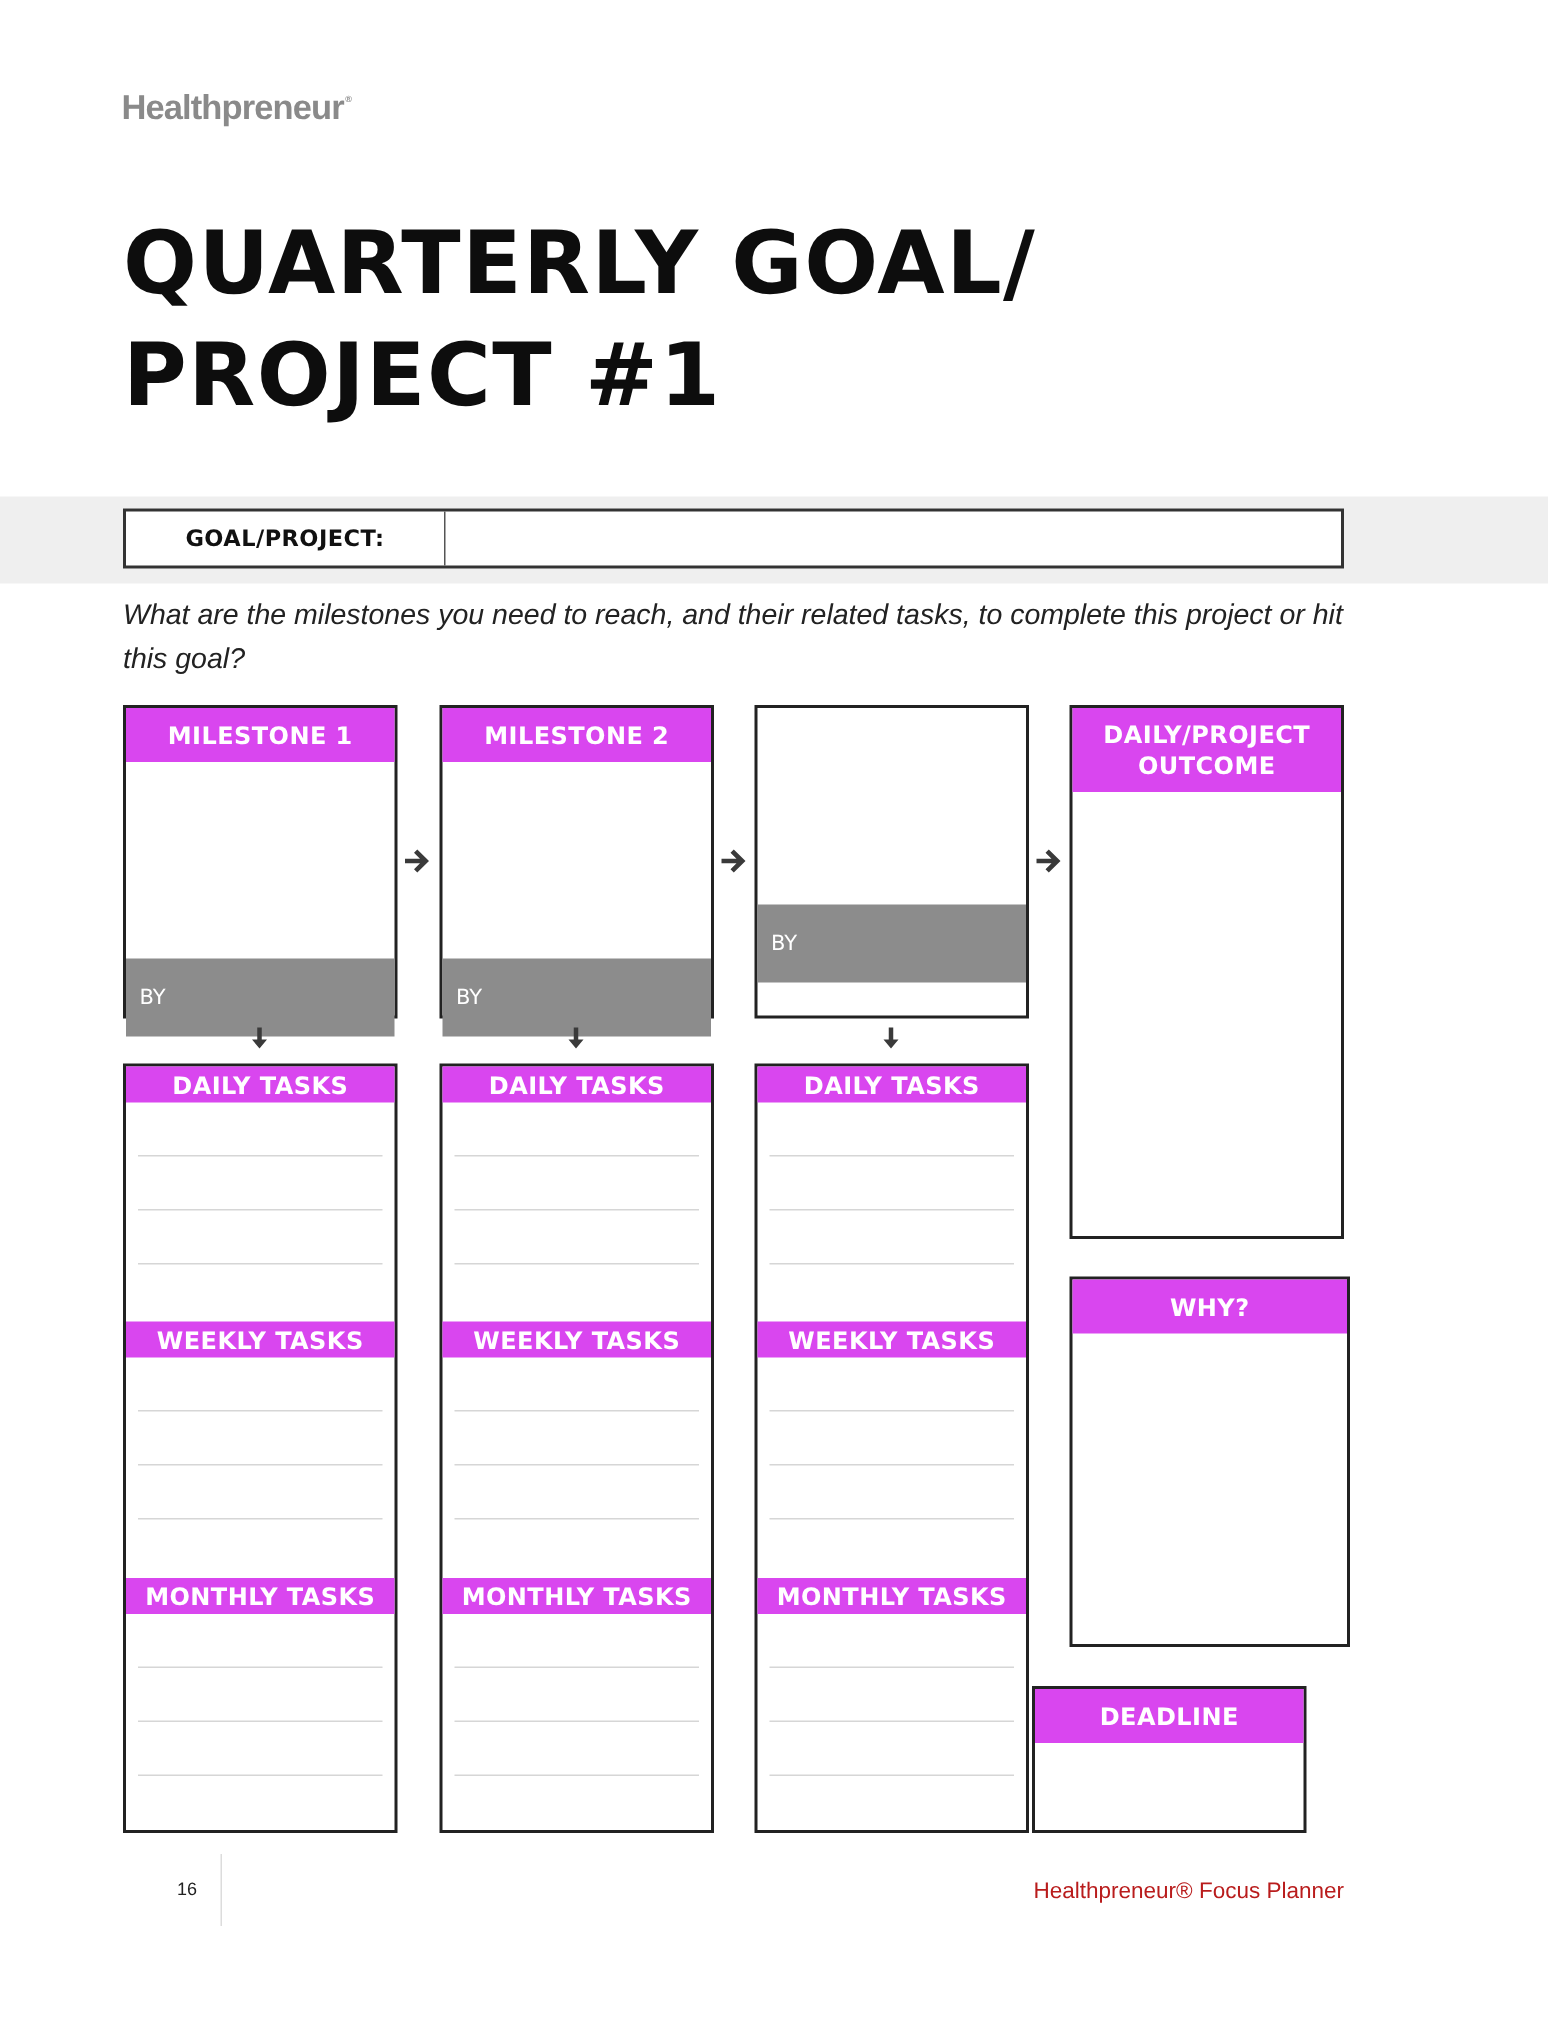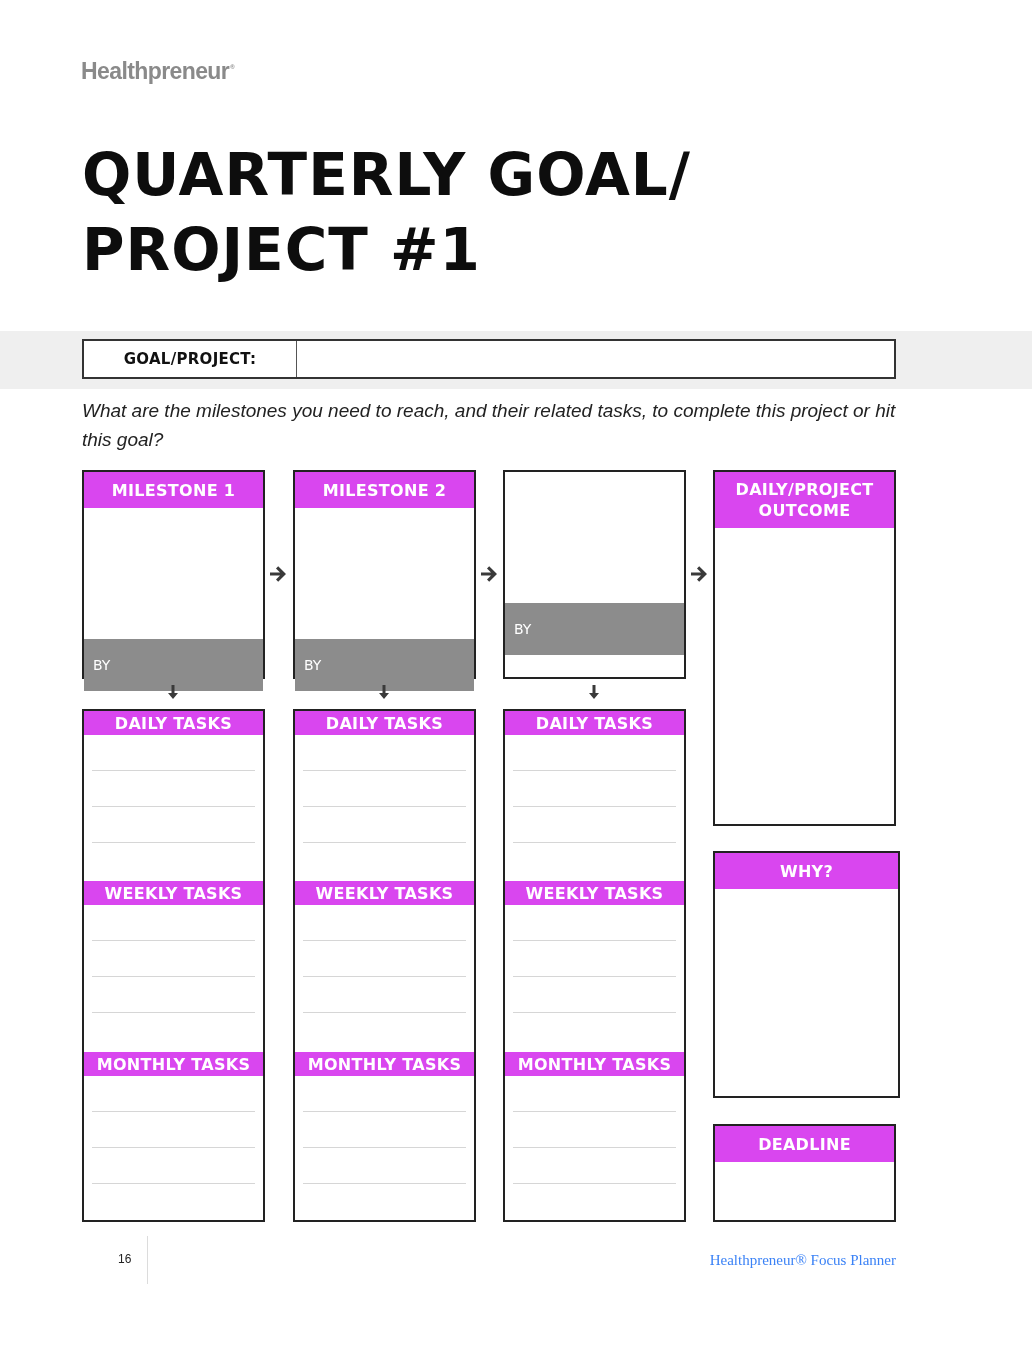--- a/index.html
+++ b/index.html
@@ -20,21 +20,21 @@
   .task-hdr { height: 24px; }
   .task-list { padding: 0 8px; }
   .task-row { height: 36px; border-bottom: 1.5px solid #d6d6d6; display: flex; align-items: center; padding-left: 2px; }
   .bullet { width: 5px; height: 5px; border-radius: 50%; background: #111; display: inline-block; }
   .task-input { flex: 1; border: none; outline: none; margin-left: 10px; background: transparent; font-size: 13px; height: 30px; }
   .arrow-r { position: absolute; width: 20px; height: 20px; }
   .arrow-d { position: absolute; width: 16px; height: 16px; }
   .textarea { width: 100%; border: none; outline: none; resize: none; background: transparent; display: block; }
   .footer-num { position: absolute; left: 118px; top: 1252px; font-family: Liberation Sans, sans-serif; font-size: 12px; color: #222; }
   .footer-rule { position: absolute; left: 147px; top: 1236px; width: 1px; height: 48px; background: #dcdcdc; }
-  .footer-brand { position: absolute; right: 136px; top: 1252px; font-family: Liberation Serif, serif; font-size: 15px; color: #3b82f6; }
+  .footer-brand { position: absolute; right: 136px; top: 1252px; font-family: Liberation Sans, sans-serif; font-size: 15px; color: #b91c1c; }
 </style>
 </head>
 <body>
 
 <div class="logo"><span>Healthpreneur</span><sup>®</sup></div>
 
 <div class="title">
   <div>QUARTERLY GOAL/</div>
   <div>PROJECT #1</div>
 </div>
@@ -258,20 +258,20 @@
     <span>OUTCOME</span>
   </div>
   <textarea class="textarea" style="height: 296px;"></textarea>
 </div>
 
 <div class="box" style="left:713px; top:851px; width:187px; height:247px;">
   <div class="hdr" style="height:36px;">WHY?</div>
   <textarea class="textarea" style="height: 207px;"></textarea>
 </div>
 
-<div class="box" style="left:713px; top:1124px; width:183px; height:98px;">
+<div class="box" style="left:688px; top:1124px; width:183px; height:98px;">
   <div class="hdr" style="height:36px;">DEADLINE</div>
   <textarea class="textarea" style="height: 58px;"></textarea>
 </div>
 
 <div class="footer-num">16</div>
 <div class="footer-rule"></div>
 <div class="footer-brand">Healthpreneur® Focus Planner</div>
 
 </body></html>

